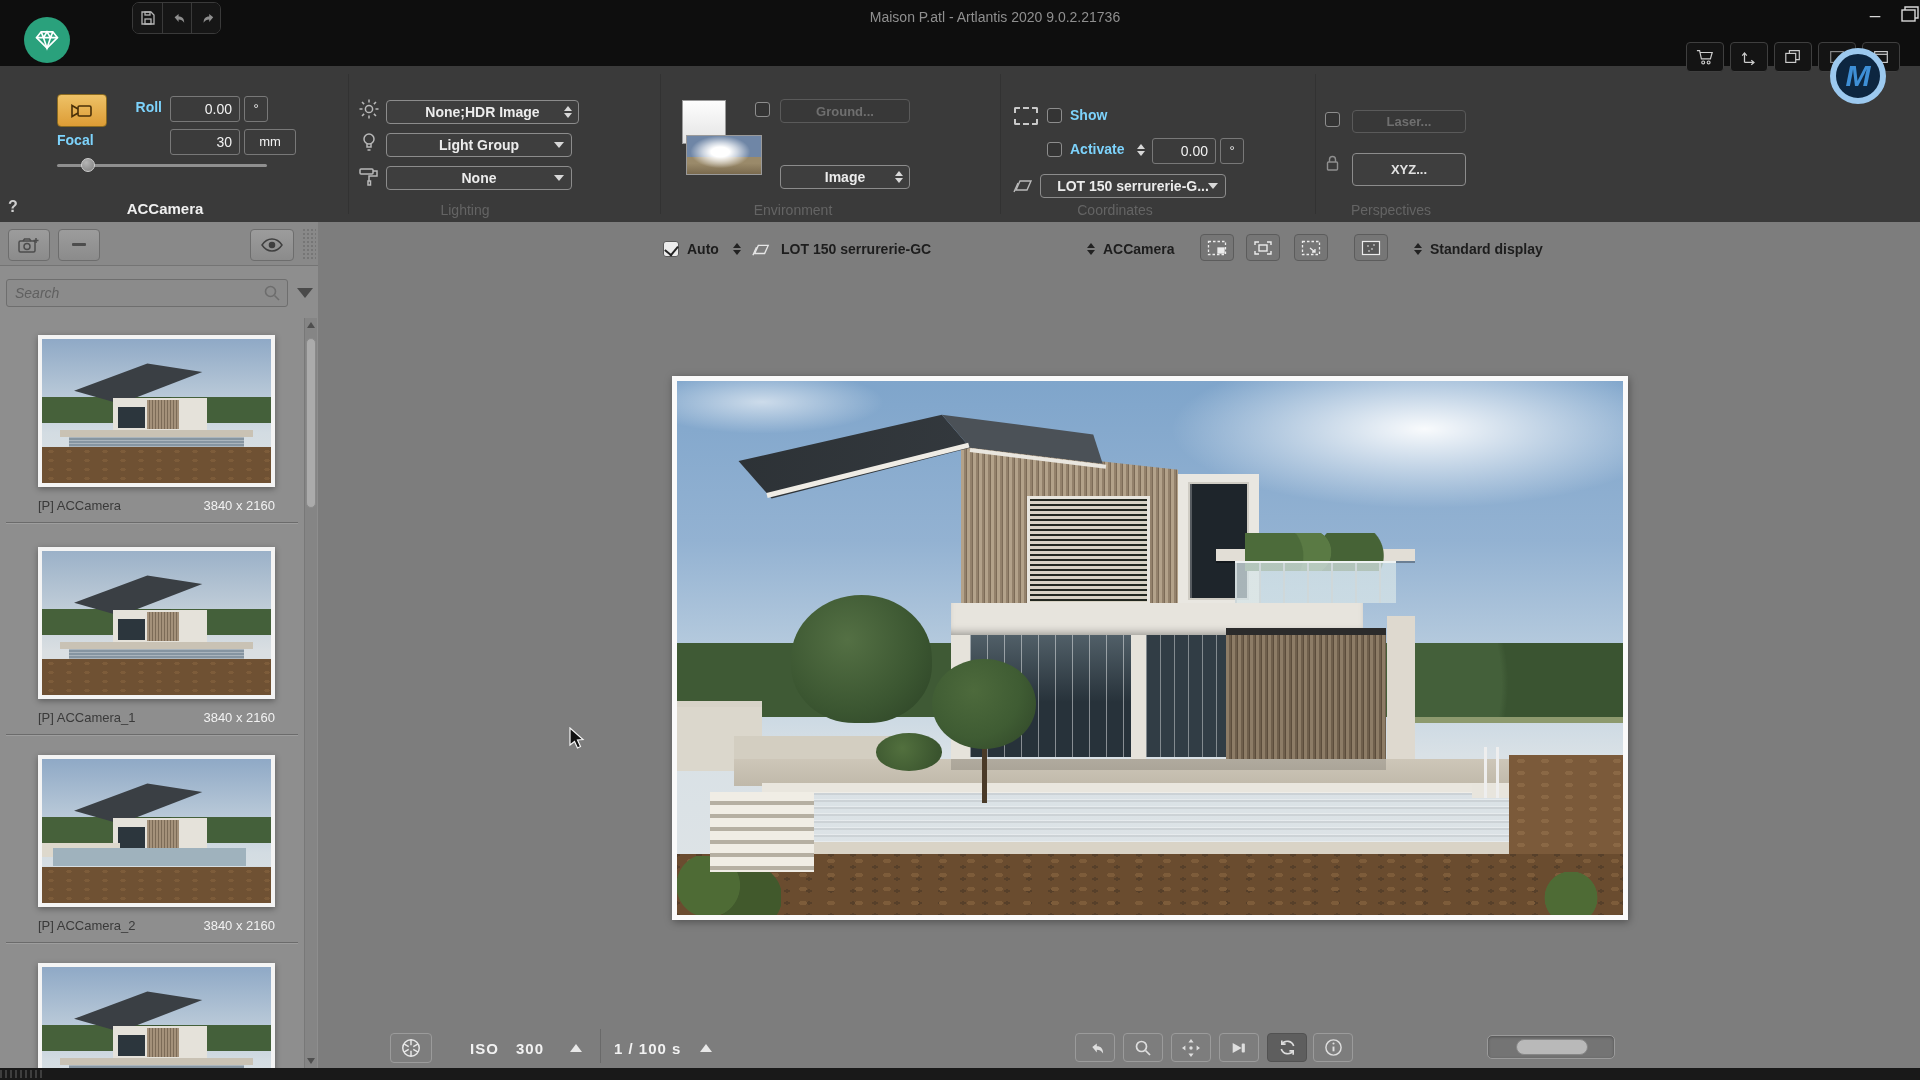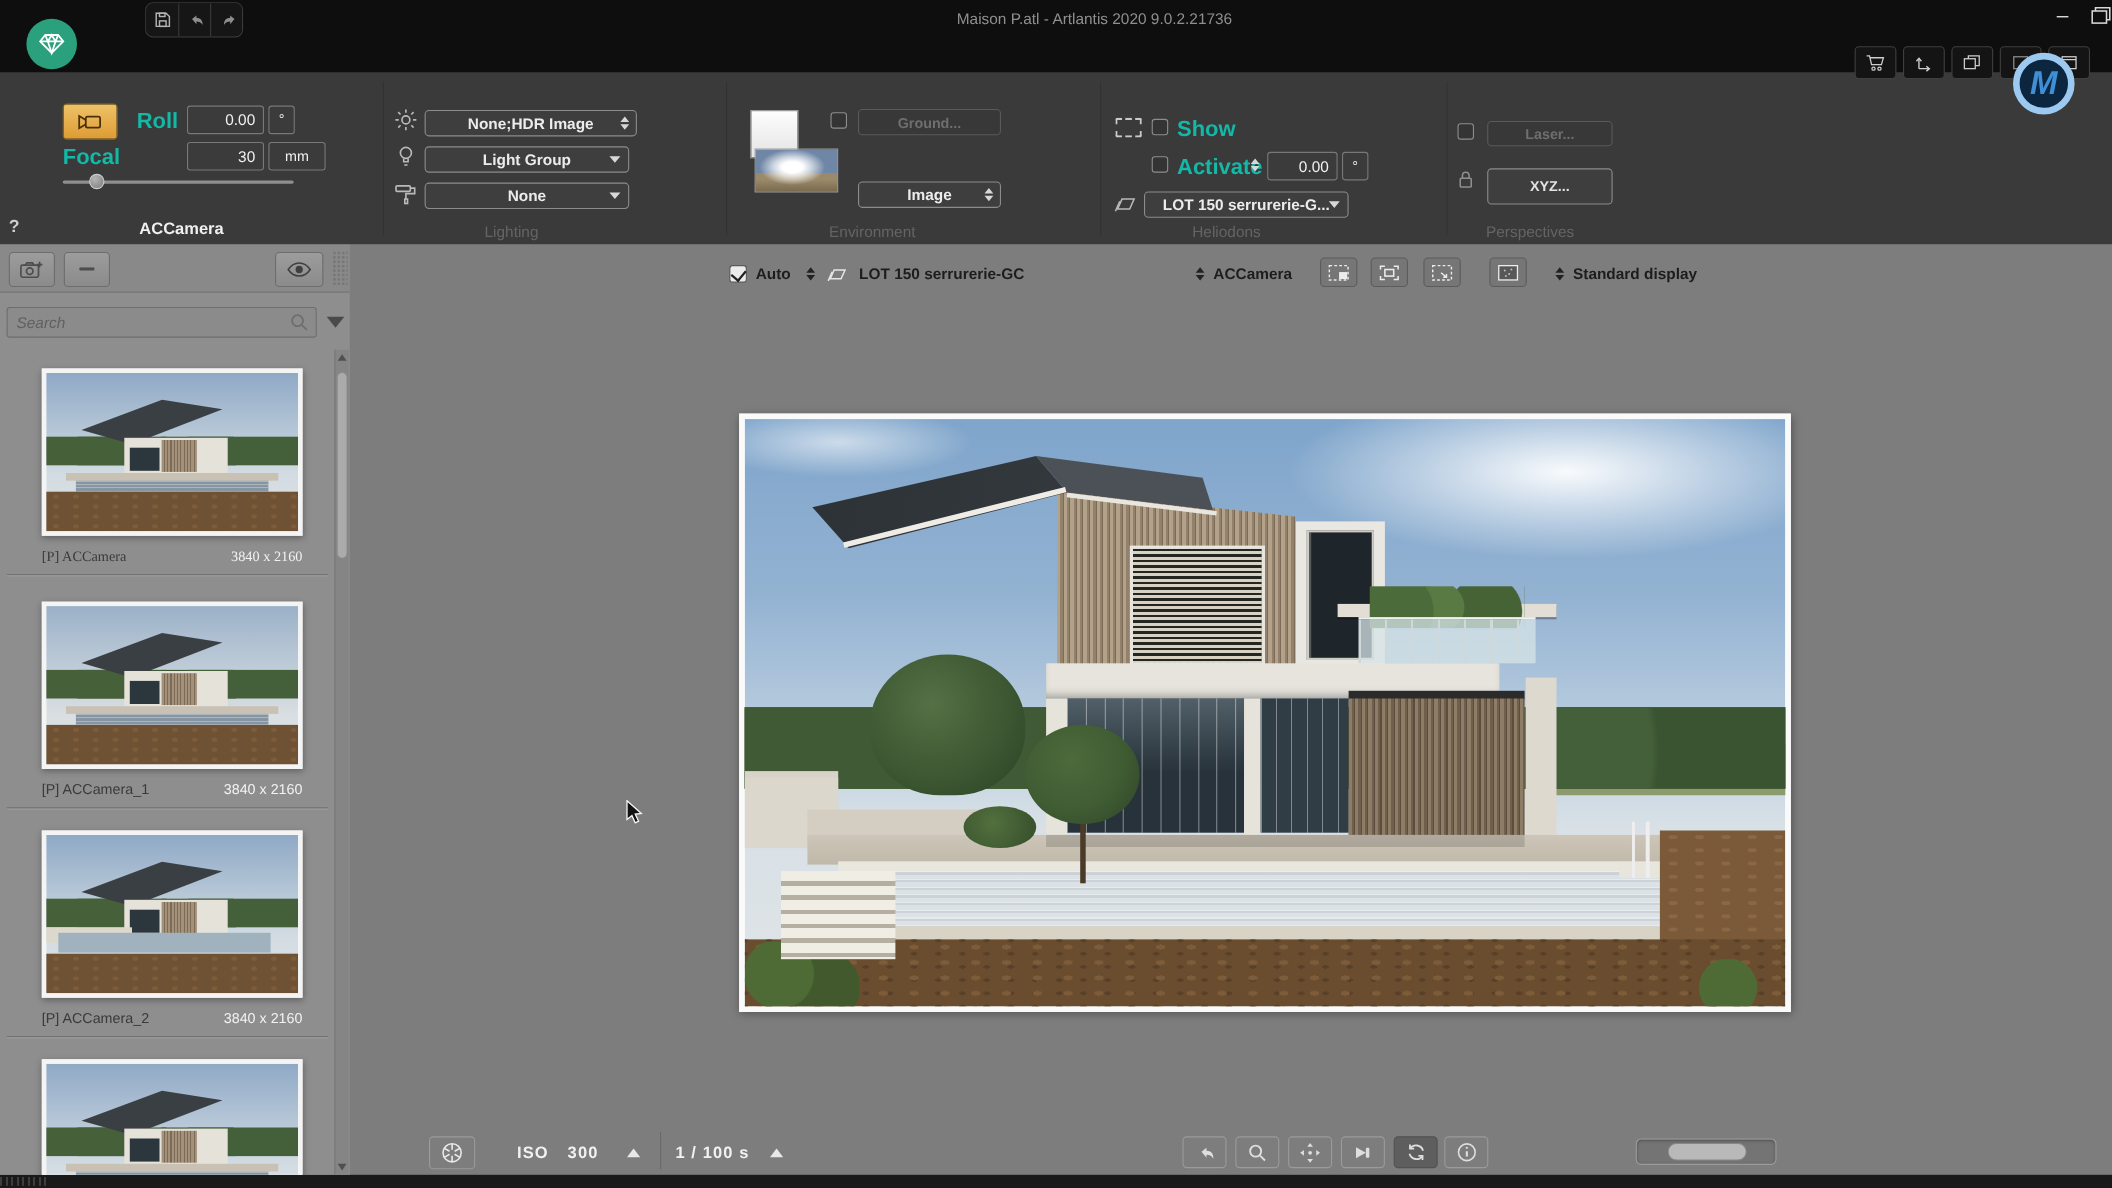--- a/index.html
+++ b/index.html
@@ -26,21 +26,21 @@
             display:flex; align-items:center; justify-content:center; }
   .m-badge { position:absolute; left:1830px; top:48px; width:56px; height:56px; border-radius:50%;
              border:6px solid #9cc9ef; background:#0d2640; z-index:50;
              display:flex; align-items:center; justify-content:center;
              color:#3e8fd6; font-size:30px; font-weight:bold; font-style:italic; }
 
   
   .toolbar { position:absolute; top:66px; left:0; right:0; height:156px; background:#3a3a3a; z-index:20; }
   .tb-sep { position:absolute; top:8px; bottom:8px; width:1px; background:#323232; }
   .sec-label { position:absolute; width:200px; text-align:center; color:#646464; font-size:14px; top:136px; }
-  .tb-text { color:#14b8a6; font-size:20px; }
+  .tb-text { color:#7dd3fc; font-size:14px; }
   .field { position:absolute; background:#3b3b3b; border:1px solid #787878; border-radius:3px;
            color:#f2f2f2; font-size:14px; text-align:right; padding:0 7px; height:26px; line-height:24px; }
   .unitbox { position:absolute; background:#3b3b3b; border:1px solid #787878; border-radius:3px;
              color:#f2f2f2; font-size:13px; text-align:center; height:26px; line-height:24px; }
   .dropdown { position:absolute; background:#3e3e3e; border:1px solid #8c8c8c; border-radius:4px;
               color:#ececec; font-size:14px; font-weight:bold; height:24px;
               display:flex; align-items:center; justify-content:center; }
   .dd-arrow-down { position:absolute; right:7px; width:0; height:0; border-left:5px solid transparent; border-right:5px solid transparent; border-top:6px solid #d8d8d8; }
   .dd-spin { position:absolute; right:6px; display:flex; flex-direction:column; gap:2px; }
   .t-up   { width:0; height:0; border-left:4px solid transparent; border-right:4px solid transparent; border-bottom:5px solid #d8d8d8; }
@@ -400,21 +400,21 @@
     <span style="position:absolute; left:1010px; top:109px;">
       <svg width="26" height="20" viewBox="0 0 26 20" fill="none" stroke="#b9b9b9" stroke-width="1.4">
         <path d="M6 15 L10 6 h11 l-4 9z"></path>
           <path d="M4 17 L8 8"></path>
       </svg>
     </span>
     <div class="dropdown" style="left:1040px; top:108px; width:186px;">
       <span>LOT 150 serrurerie-G...</span>
       <span class="dd-arrow-down"></span>
     </div>
-    <span class="sec-label" style="left:1015px;">Heliodons</span>
+    <span class="sec-label" style="left:1015px;">Coordinates</span>
 
     <div class="cb-dark" style="left:1325px; top:46px;"></div>
     <div class="disabled-btn" style="left:1352px; top:44px; width:114px; height:23px;">Laser...</div>
     <span style="position:absolute; left:1325px; top:88px;">
       <svg width="15" height="18" viewBox="0 0 15 18" fill="none" stroke="#8f8f8f" stroke-width="1.4">
         <rect x="2.5" y="8" width="10" height="8" rx="1"></rect>
           <path d="M4.5 8V5.5a3 3 0 0 1 6 0V8"></path>
       </svg>
     </span>
     <div class="enabled-btn" style="left:1352px; top:87px; width:114px; height:33px;">XYZ...</div>
@@ -468,21 +468,21 @@
           <div class="m-trees"></div>
           <div class="m-roof"></div>
         <div class="m-wall"></div>
           <div class="m-wood"></div>
           <div class="m-glass"></div>
         <div class="m-terrace"></div>
           <div class="m-pool"></div>
           <div class="m-dirt"></div>
         </div>
     </div>
-    <div class="thumb-label" style="top:276px;font-family:Liberation Serif, serif;">
+    <div class="thumb-label" style="top:276px;">
       <span class="thumb-name">[P] ACCamera</span>
       <span class="thumb-res">3840 x 2160</span>
     </div>
     <div class="item-sep" style="top:300px;"></div>
 
     <div class="thumb-frame" style="top:325px;">
       <div class="mini v2">
           <div class="m-sky"></div>
           <div class="m-trees"></div>
           <div class="m-roof"></div>

